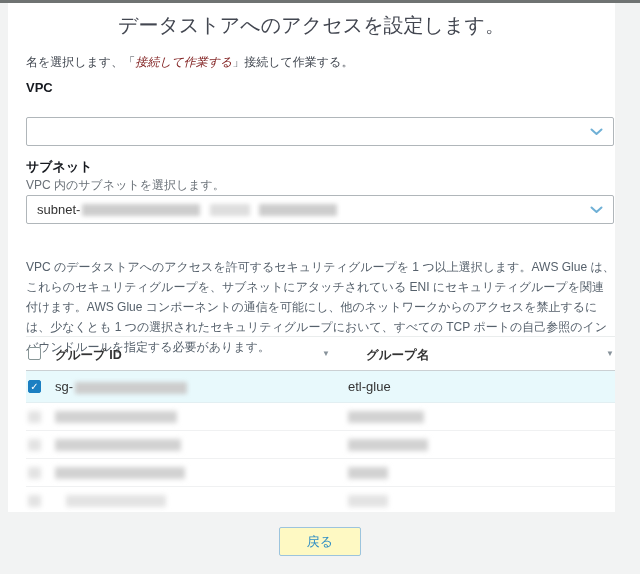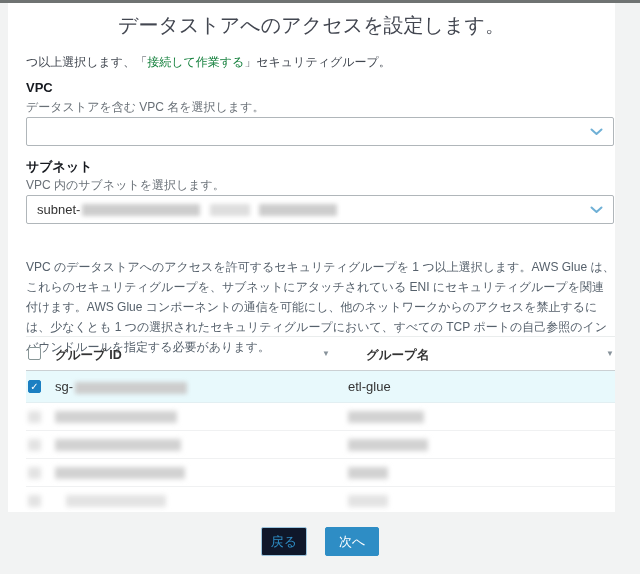--- a/index.html
+++ b/index.html
@@ -5,21 +5,21 @@
   * { margin:0; padding:0; box-sizing:border-box; }
   html,body { width:640px; height:574px; }
   body { font-family:"Liberation Sans","DejaVu Sans",sans-serif; background:#f2f3f3; }
   .screen { position:relative; width:640px; height:574px; overflow:hidden; background:#f2f3f3; }
   .top-strip { position:absolute; left:0; top:0; width:640px; height:3px; background:#6f7372; }
   .card { position:absolute; left:8px; top:3px; width:607px; height:509px; background:#ffffff; }
 
   .title { position:absolute; left:0; top:9px; width:607px; text-align:center;
            font-size:20px; font-weight:400; color:#424650; }
   .intro { position:absolute; left:18px; top:51px; font-size:12px; color:#414750; }
-  .link { color:#15803d; text-decoration:none; cursor:pointer; }
+  .link { color:#7f1d1d; text-decoration:none; cursor:pointer;font-style:italic; }
 
   .field-label { position:absolute; left:18px; font-size:13px; font-weight:bold; color:#16191f; }
   .field-desc  { position:absolute; left:18px; font-size:12px; color:#697077; }
   .select { position:absolute; left:18px; width:588px; height:29px; background:#fff;
             border:1px solid #b0b6ba; border-radius:2px; cursor:pointer;
             display:flex; align-items:center; padding:0 10px; }
   .select-value { font-size:13px; color:#333; display:flex; align-items:center; }
   .select .chev { margin-left:auto; }
 
   .blur { display:inline-block; height:12px; background:#cdcdcd; filter:blur(2px);
@@ -43,36 +43,35 @@
   .checkbox.unchecked { top:10px; background:#fff; border:1px solid #879596; }
   .checkbox.checked { top:9px; background:#1b7fc2; border:1px solid #1b7fc2; color:#fff;
                       font-size:10px; line-height:12px; text-align:center; }
 
   .rblock { position:absolute; height:12px; background:#d2d2d2; filter:blur(2.5px); border-radius:1px; }
   .rblock.lite { background:#e3e3e3; }
 
   .footer { position:absolute; left:0; top:512px; width:640px; height:62px; background:#f2f3f3;
             display:flex; justify-content:center; align-items:flex-start; gap:18px; padding-top:15px; }
   .btn { font-family:inherit; font-size:13px; border-radius:2px; cursor:pointer; height:29px; }
-  .btn-back { background:#0f172a; color:#2e8dc5; border:1px solid #9cc4dd; padding:0 9px; }
+  .btn-back { background:#fef9c3; color:#2e8dc5; border:1px solid #9cc4dd; padding:0 27px; }
   .btn-next { background:#2e8dc5; color:#ffffff; border:1px solid #2e8dc5; padding:0 13px; }
 </style>
 </head>
 <body>
 
 <div class="screen">
   <div class="top-strip"></div>
 
   <div class="card">
     <h1 class="title">データストアへのアクセスを設定します。</h1>
 
-    <p class="intro"><span>つ以上選択します、「</span><a class="link">接続して作業する</a><span>」セキュリティグループ。</span></p>
+    <p class="intro"><span>名を選択します、「</span><a class="link">接続して作業する</a><span>」接続して作業する。</span></p>
 
     <div class="field-label" style="top:77px">VPC</div>
-    <div class="field-desc" style="top:96px">データストアを含む VPC 名を選択します。</div>
     <div class="select" style="top:114px">
       <svg class="chev" width="13" height="8" viewBox="0 0 13 8">
           <polyline points="1.5,1.5 6.5,6 11.5,1.5" fill="none" stroke="#6fb0d6" stroke-width="2" stroke-linecap="round" stroke-linejoin="round"></polyline>
         </svg>
     </div>
 
     <div class="field-label" style="top:155px">サブネット</div>
     <div class="field-desc" style="top:174px">VPC 内のサブネットを選択します。</div>
     <div class="select" style="top:192px">
       <span class="select-value">
@@ -121,15 +120,14 @@
       <div class="trow redacted" style="border-bottom:none">
         <span class="rblock lite" style="left:2px;top:8px;width:13px"></span>
         <span class="rblock lite" style="left:40px;top:8px;width:100px"></span>
         <span class="rblock lite" style="left:322px;top:8px;width:40px"></span>
       </div>
     </div>
   </div>
 
   <div class="footer">
     <button class="btn btn-back">戻る</button>
-    <button class="btn btn-next">次へ</button>
   </div>
 </div>
 
 </body></html>

